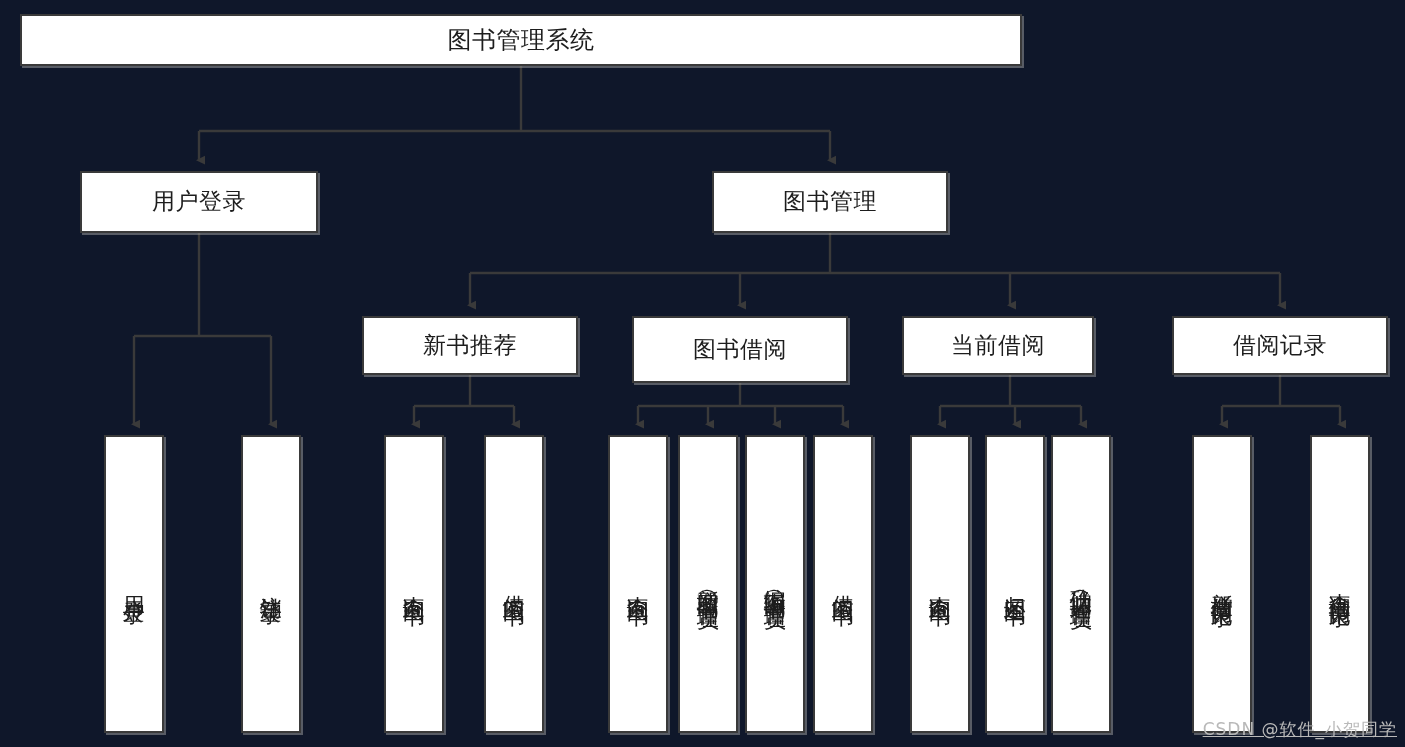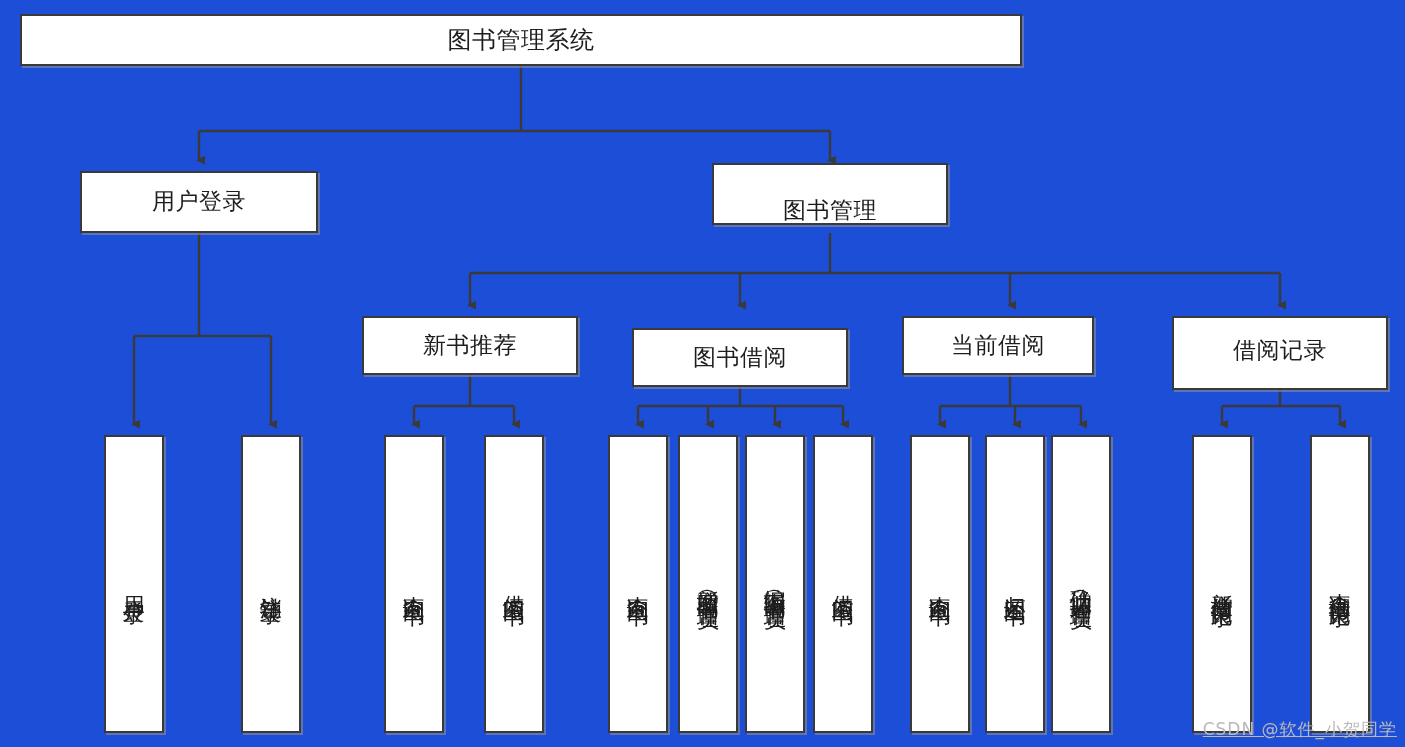--- a/index.html
+++ b/index.html
@@ -7,21 +7,21 @@
     padding: 0;
     background: #ffffff;
   }
   body {
     font-family: "DejaVu Sans", "Liberation Sans", sans-serif;
   }
   #canvas {
     position: relative;
     width: 1405px;
     height: 747px;
-    background: #1d4ed8;
+    background: #0f172a;
     overflow: hidden;
   }
   #wires {
     position: absolute;
     left: 0;
     top: 0;
     width: 1405px;
     height: 747px;
     pointer-events: none;
   }
@@ -117,37 +117,37 @@
   </svg>
 
   <div class="node root horiz" style="left:20px;top:14px;width:1002px;height:52px;">
     <span class="label">图书管理系统</span>
   </div>
 
   <div class="node horiz" style="left:80px;top:171px;width:238px;height:62px;">
     <span class="label">用户登录</span>
   </div>
 
-  <div class="node horiz" style="left:712px;top:163px;width:236px;height:62px;align-items:flex-end;">
+  <div class="node horiz" style="left:712px;top:171px;width:236px;height:62px;">
     <span class="label">图书管理</span>
   </div>
 
   <div class="node horiz" style="left:362px;top:316px;width:216px;height:59px;">
     <span class="label">新书推荐</span>
   </div>
 
-  <div class="node horiz" style="left:632px;top:328px;width:216px;height:59px;align-items:center;">
+  <div class="node horiz" style="left:632px;top:316px;width:216px;height:67px;align-items:center;">
     <span class="label">图书借阅</span>
   </div>
 
   <div class="node horiz" style="left:902px;top:316px;width:192px;height:59px;">
     <span class="label">当前借阅</span>
   </div>
 
-  <div class="node horiz" style="left:1172px;top:316px;width:216px;height:74px;font-family:Liberation Mono, monospace;">
+  <div class="node horiz" style="left:1172px;top:316px;width:216px;height:59px;">
     <span class="label">借阅记录</span>
   </div>
 
   <div class="node vert" style="left:104px;top:435px;width:60px;height:298px;">
     <span class="label">用户登录</span>
   </div>
 
   <div class="node vert" style="left:241px;top:435px;width:60px;height:298px;">
     <span class="label">注销登录</span>
   </div>

